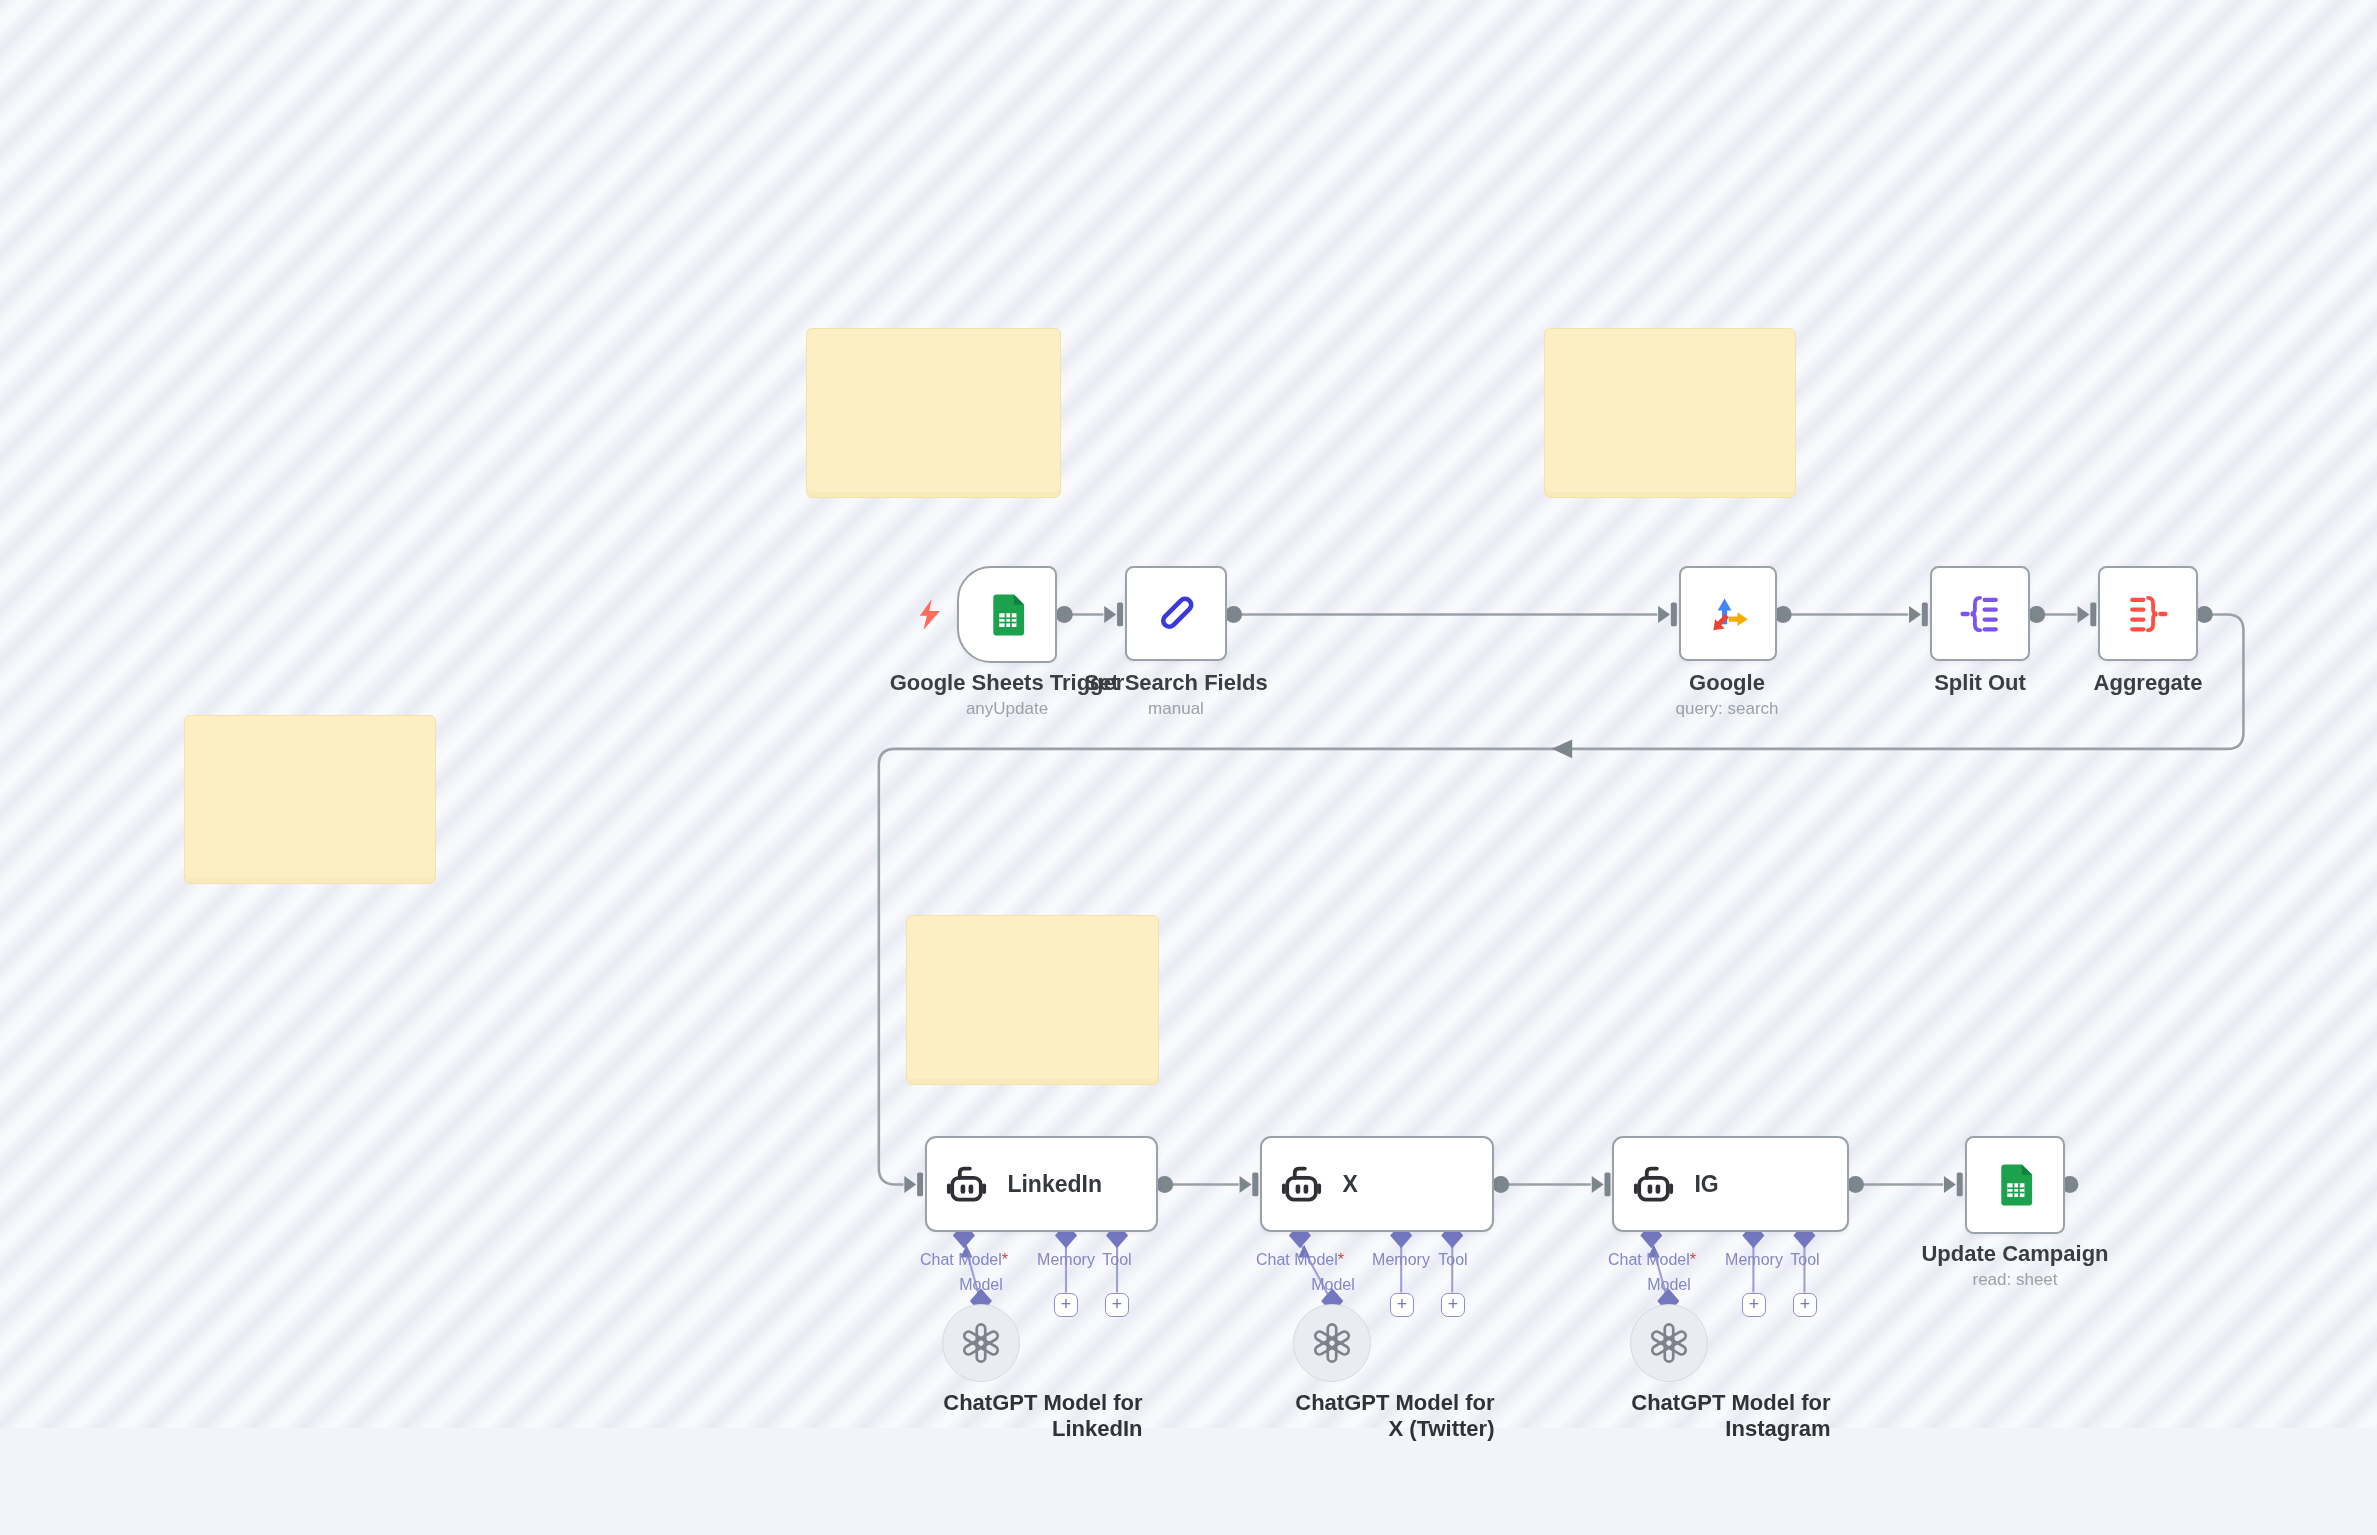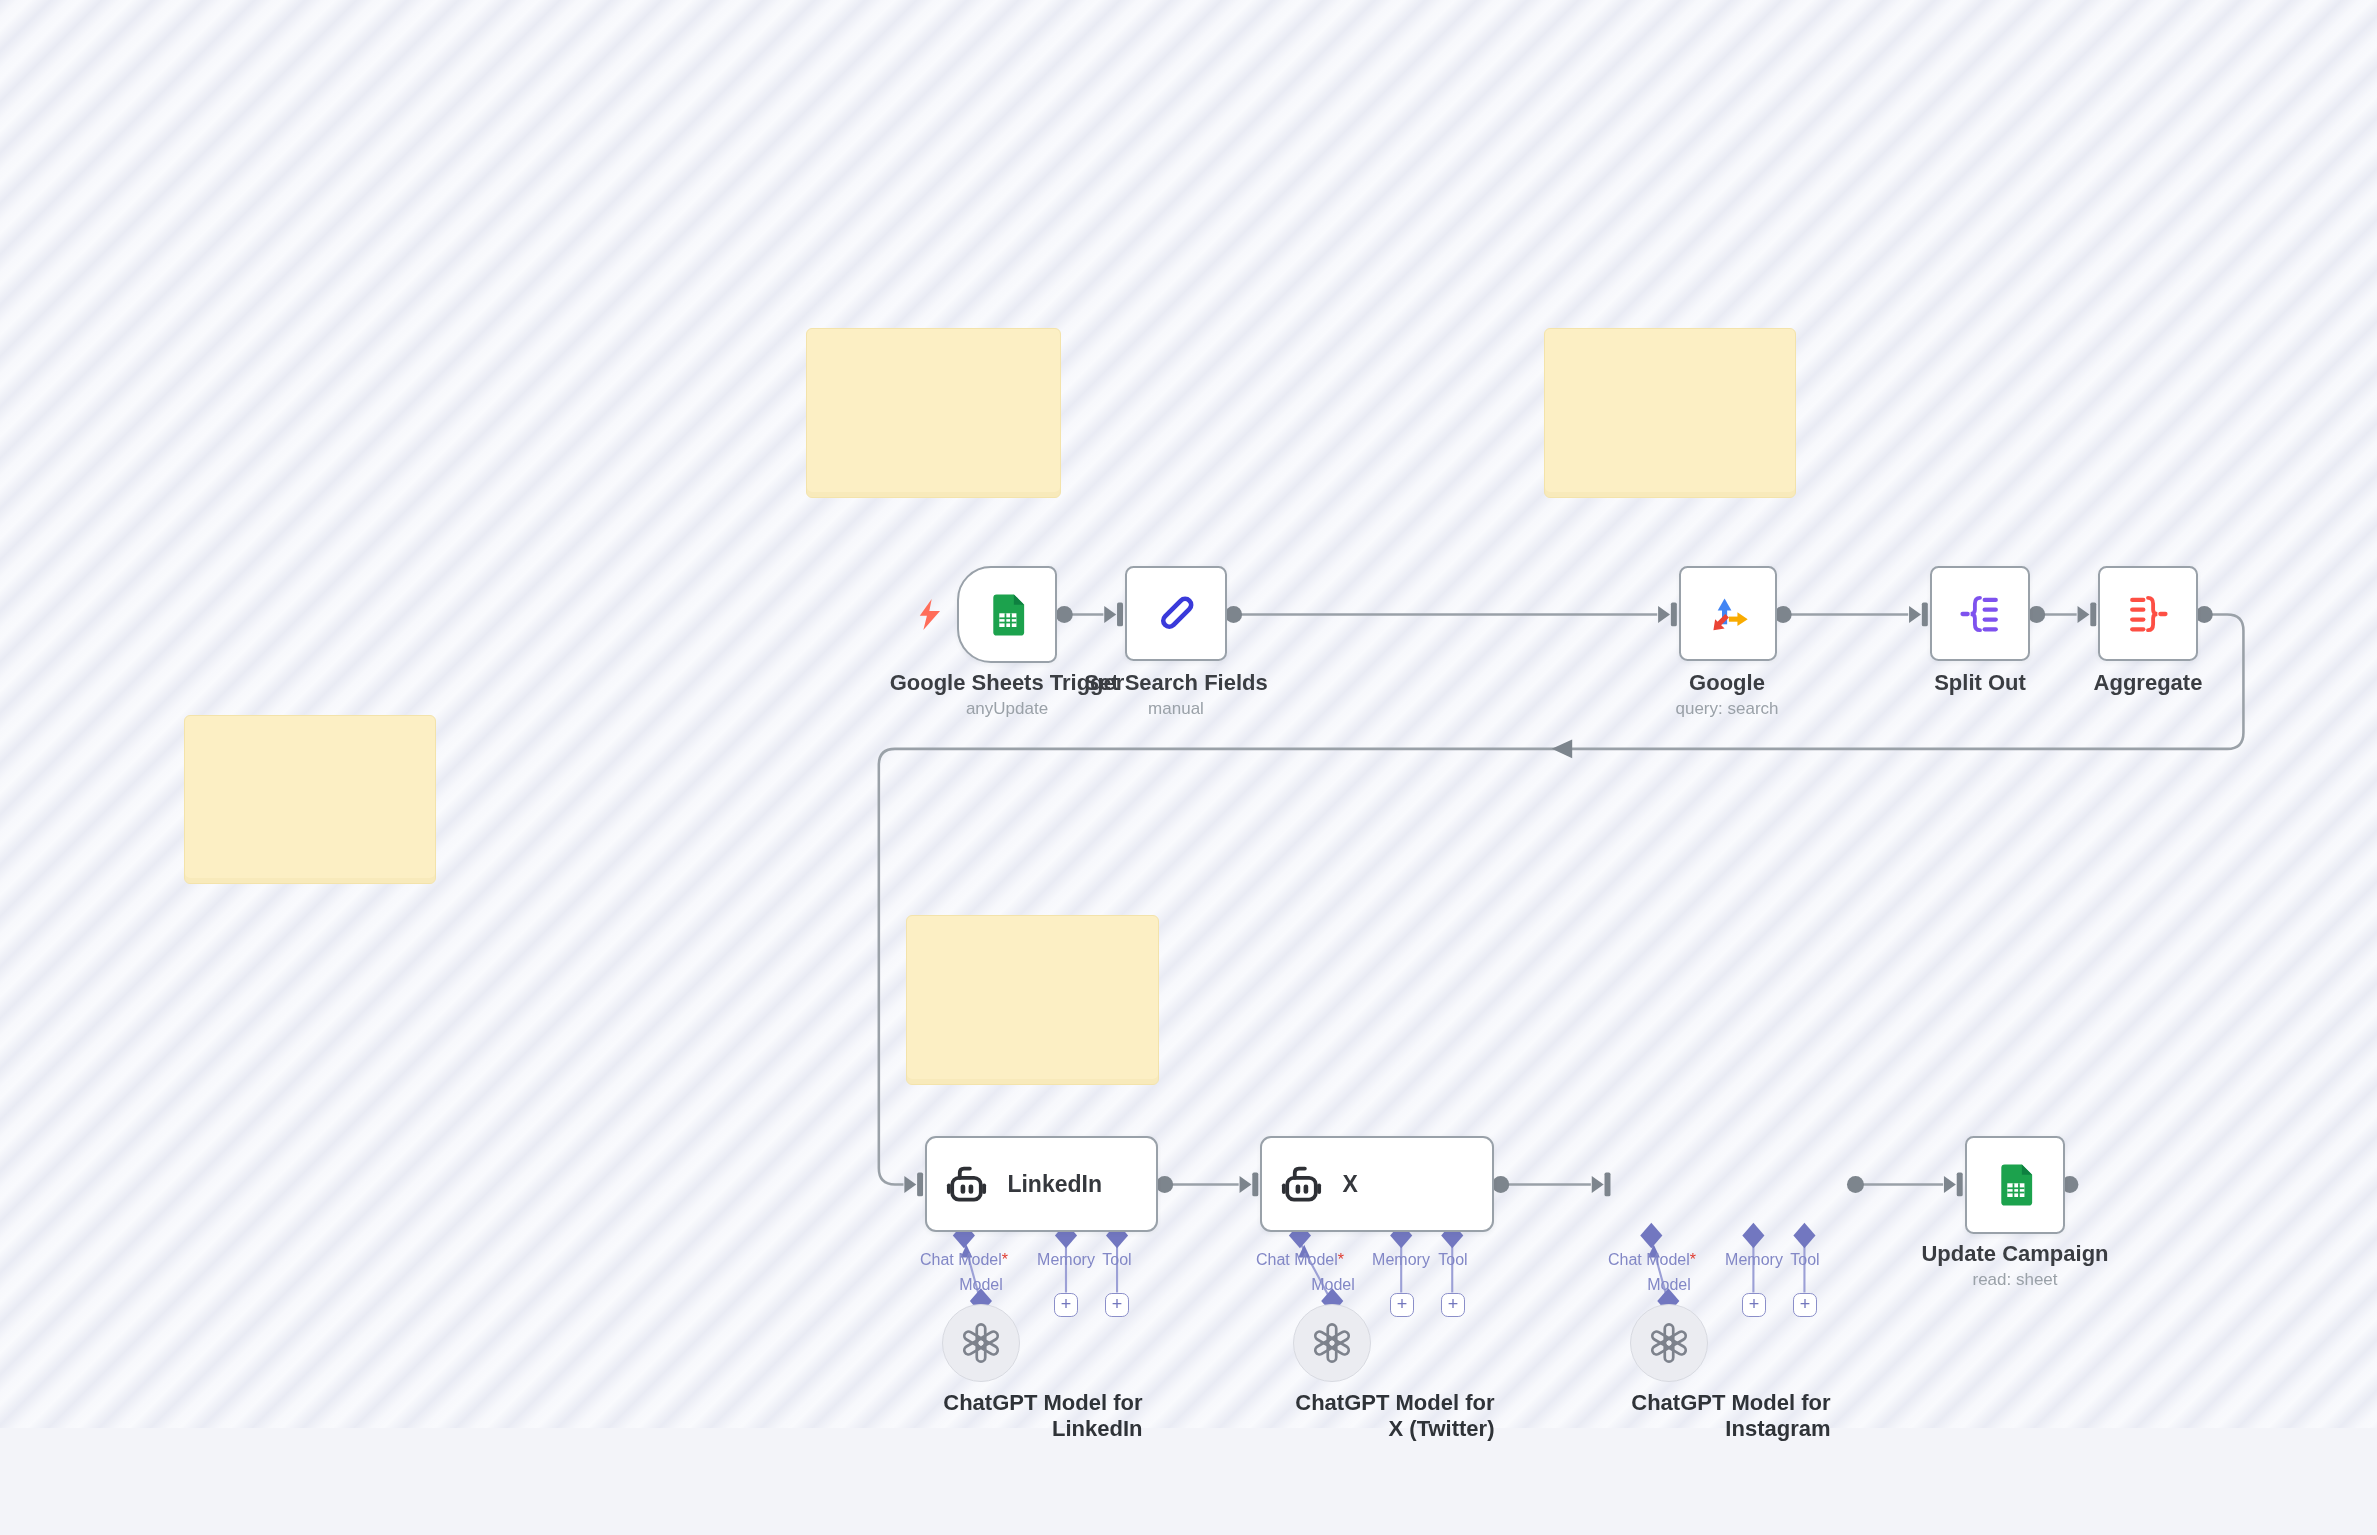--- a/index.html
+++ b/index.html
@@ -247,20 +247,33 @@
         <path d="M16 14 V8 Q16 3 21 3 H28"></path>
         <path d="M3 23 V31"></path>
           <path d="M45 23 V31"></path>
       </g>
       <rect x="17" y="22" width="5.5" height="11" rx="2.75" fill="#2e3035"></rect>
       <rect x="26.5" y="22" width="5.5" height="11" rx="2.75" fill="#2e3035"></rect>
     </svg>
     <span class="agent-name">X</span>
   </div>
 
+  <div class="node agent" style="left:1612px;top:1136px;width:237px;height:96px">
+    <svg width="41" height="37" viewBox="0 0 48 44">
+      <g fill="none" stroke="#2e3035" stroke-width="4.5" stroke-linecap="round">
+        <rect x="7" y="14" width="34" height="26" rx="8"></rect>
+        <path d="M16 14 V8 Q16 3 21 3 H28"></path>
+        <path d="M3 23 V31"></path>
+          <path d="M45 23 V31"></path>
+      </g>
+      <rect x="17" y="22" width="5.5" height="11" rx="2.75" fill="#2e3035"></rect>
+      <rect x="26.5" y="22" width="5.5" height="11" rx="2.75" fill="#2e3035"></rect>
+    </svg>
+    <span class="agent-name">IG</span>
+  </div>
 
   <div class="node" style="left:1965px;top:1136px;width:100px;height:98px">
     <svg width="48" height="48" viewBox="0 0 56 56">
       <path d="M16 4 H36 L48 16 V48 a4 4 0 0 1 -4 4 H16 a4 4 0 0 1 -4 -4 V8 a4 4 0 0 1 4 -4 Z" fill="#1ca24d"></path>
       <path d="M36 4 L48 16 H36 Z" fill="#0e8040"></path>
       <rect x="19" y="26" width="20" height="16" fill="#ffffff"></rect>
       <g fill="#1ca24d">
         <rect x="25.2" y="26" width="2" height="16"></rect>
           <rect x="31.6" y="26" width="2" height="16"></rect>
         <rect x="19" y="30.8" width="20" height="2"></rect>

